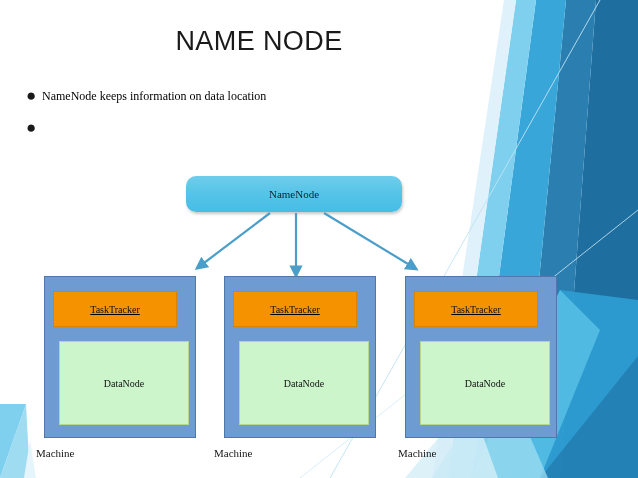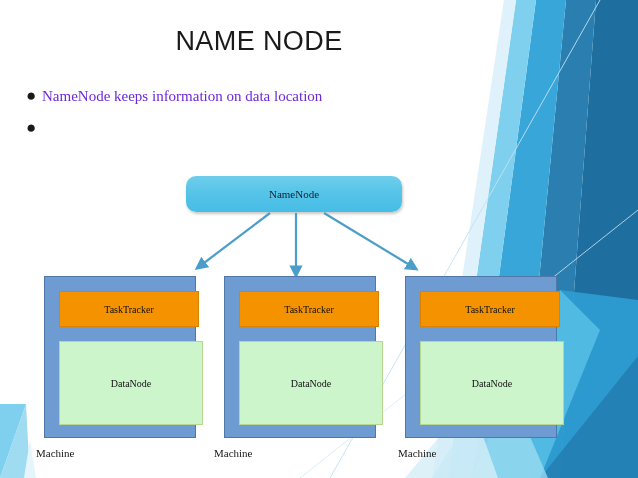--- a/index.html
+++ b/index.html
@@ -52,22 +52,22 @@
   }
   .bullet-dot {
     width: 16px;
     flex: 0 0 16px;
     font-size: 17px;
     line-height: 24px;
     color: #1a1a1a;
     text-align: left;
   }
   .bullet-text {
-    font-size: 15px;
-    color: #6d28d9;
+    font-size: 12px;
+    color: #000000;
     line-height: 24px;
     white-space: nowrap;
   }
 
   
   #diagram {
     position: absolute;
     inset: 0;
   }
   #namenode-box {
@@ -97,41 +97,42 @@
     background: #6e9bd1;
     border: 1px solid #4f77a8;
     box-sizing: border-box;
   }
   #machine-box-0 { left: 44px; }
   #machine-box-1 { left: 224px; }
   #machine-box-2 { left: 405px; }
 
   .tasktracker-box {
     position: absolute;
-    left: 14px;
+    left: 8px;
     top: 14px;
-    width: 140px;
+    width: 124px;
     height: 36px;
     background: #f59200;
     border: 1px solid #d98200;
     box-sizing: border-box;
     display: flex;
     align-items: center;
     justify-content: center;
+    text-decoration: underline;
   }
   .tasktracker-label {
     font-size: 10px;
     color: #101010;
   }
 
   .datanode-box {
     position: absolute;
     left: 14px;
     top: 64px;
-    width: 144px;
+    width: 130px;
     height: 84px;
     background: #ccf5cc;
     border: 1px solid #b7d78f;
     box-sizing: border-box;
     display: flex;
     align-items: center;
     justify-content: center;
   }
   .datanode-label {
     font-size: 10px;

